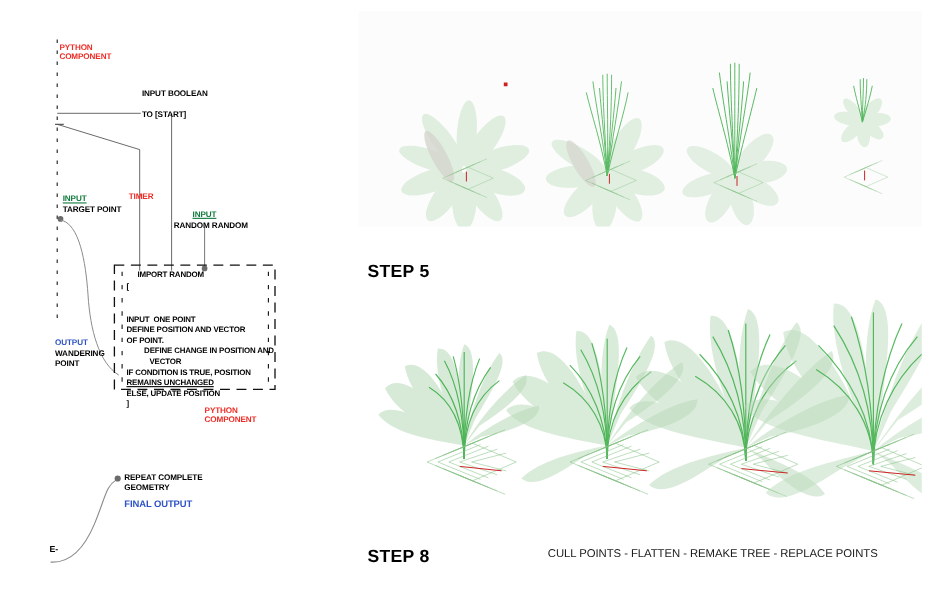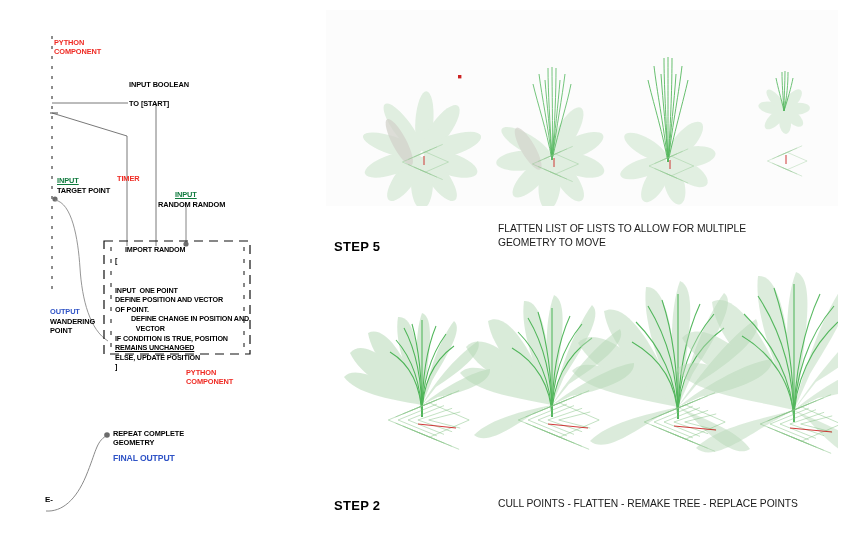--- a/index.html
+++ b/index.html
@@ -50,21 +50,21 @@
 
   
   #render-panel { left: 320px; top: 0; width: 522px; height: 540px; }
 
   .strip-bg {
     position: absolute;
     background: #fcfcfc;
   }
   .step-label {
     position: absolute;
-    font-size: 13px;
+    font-size: 16px;
     font-weight: bold;
     letter-spacing: 0.3px;
     color: #000;
   }
   .step-caption {
     position: absolute;
     font-size: 10.3px;
     line-height: 13.5px;
     letter-spacing: -0.05px;
     color: #1a1a1a;
@@ -272,22 +272,20 @@
           <path d="M458,101 C462,88 465,78 467,68"></path>
         </g>
         <g transform="translate(460,151) scale(0.62)">
           <use href="#gridplate"></use>
         </g>
         <path d="M460,145 L460,154" stroke="#cc2222" stroke-width="0.9"></path>
       </g>
     </svg>
 
     <div class="step-label" style="left:14px; top:239px;">STEP 5</div>
-    <div class="step-caption" style="left:178px; top:222px; width:330px;">FLATTEN LIST OF LISTS TO ALLOW FOR MULTIPLE
-GEOMETRY TO MOVE</div>
 
     <svg class="abs" style="left:6px; top:272px;" width="512" height="195" viewBox="0 0 512 195">
       <defs>
         <g id="gridplate6">
           <g stroke="#7fbf7f" stroke-width="0.55" fill="none" opacity="0.95">
             <path d="M-42,0 L4,-19 L48,0 L4,19 Z"></path>
             <path d="M-33.8,-3.4 L12.2,-22.4 M-25.6,-6.8 L20.4,-25.8 M-17.4,-10.2 L28.6,-29.2 M-9.2,-13.6 L36.8,-32.6"></path>
             <path d="M-33.8,3.4 L12.2,22.4 M-25.6,6.8 L20.4,25.8 M-17.4,10.2 L28.6,29.2 M-9.2,13.6 L36.8,32.6"></path>
             <path d="M-31,0 L12,-17.6 M-20,0 L20,-16 M-9,0 L29,-13 M3,0 L38,-9"></path>
             <path d="M-31,0 L12,17.6 M-20,0 L20,16 M-9,0 L29,13 M3,0 L38,9"></path>
@@ -402,17 +400,17 @@
           <path d="M468,150 C467,108 446,70 418,42"></path>
           <path d="M468,150 C467,112 446,82 416,64"></path>
         </g>
         <g transform="translate(472,152) scale(0.9)">
           <use href="#gridplate6"></use>
         </g>
         <path d="M464,156 L506,160" stroke="#cc2222" stroke-width="0.9"></path>
       </g>
     </svg>
 
-    <div class="step-label" style="left:14px; top:498px;">STEP 2</div>
+    <div class="step-label" style="left:14px; top:498px;">STEP 8</div>
     <div class="step-caption" style="left:178px; top:497px; width:350px;">CULL POINTS - FLATTEN - REMAKE TREE - REPLACE POINTS</div>
 
   </div>
 </div>
 
 </body></html>

